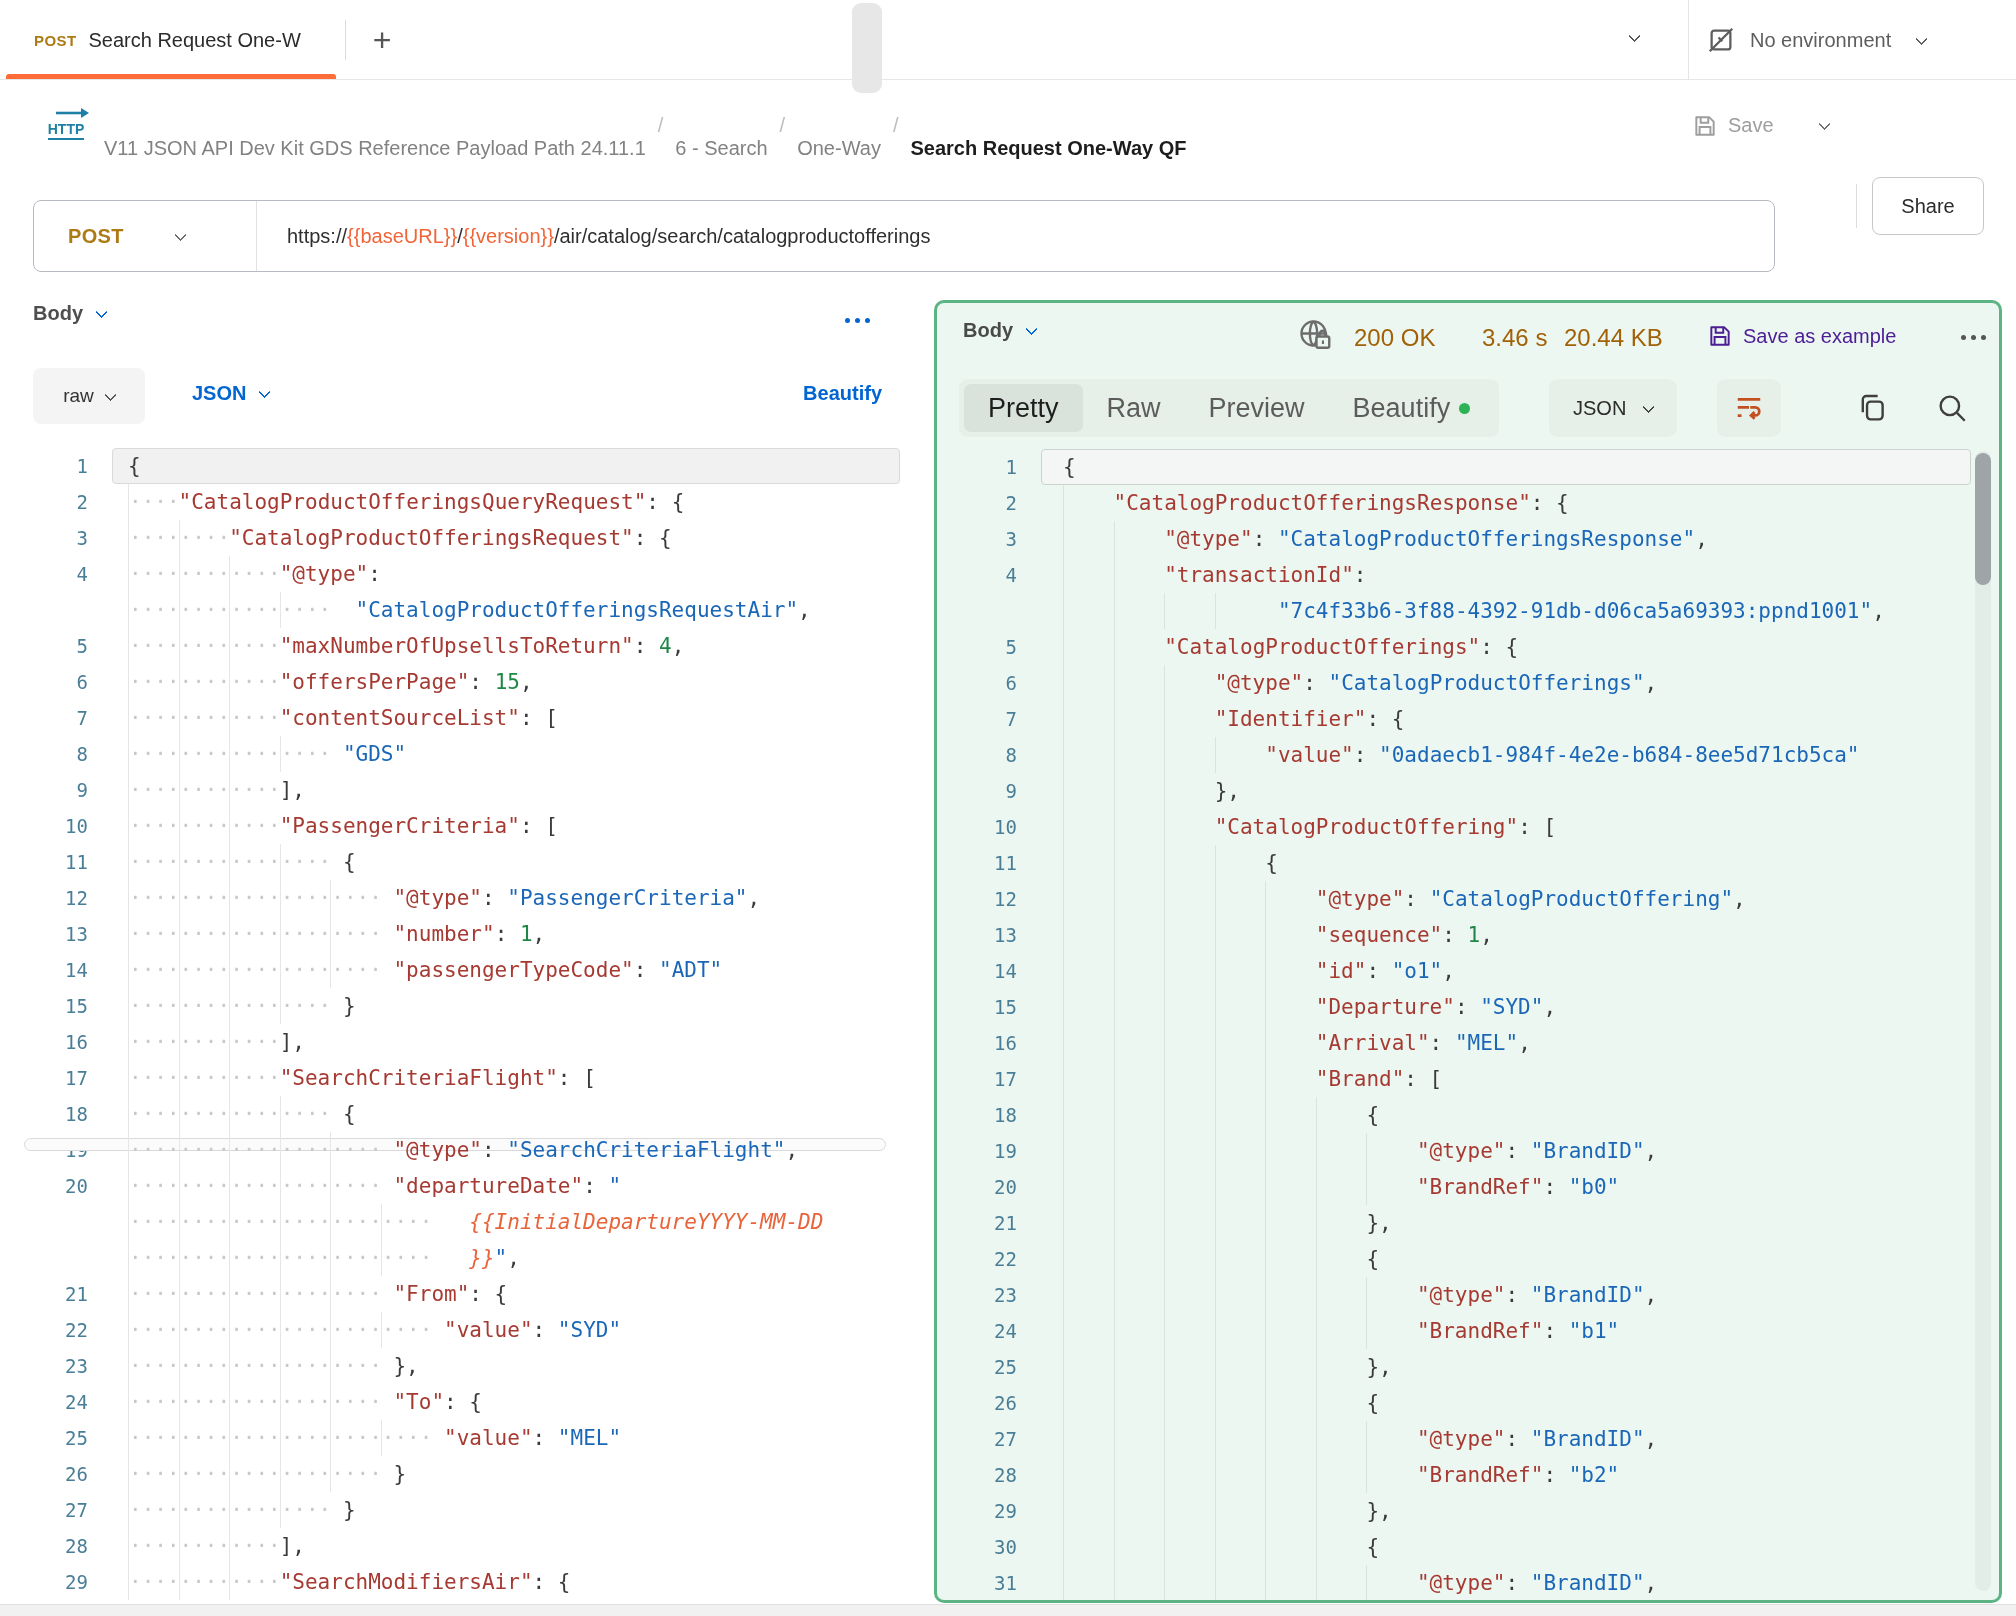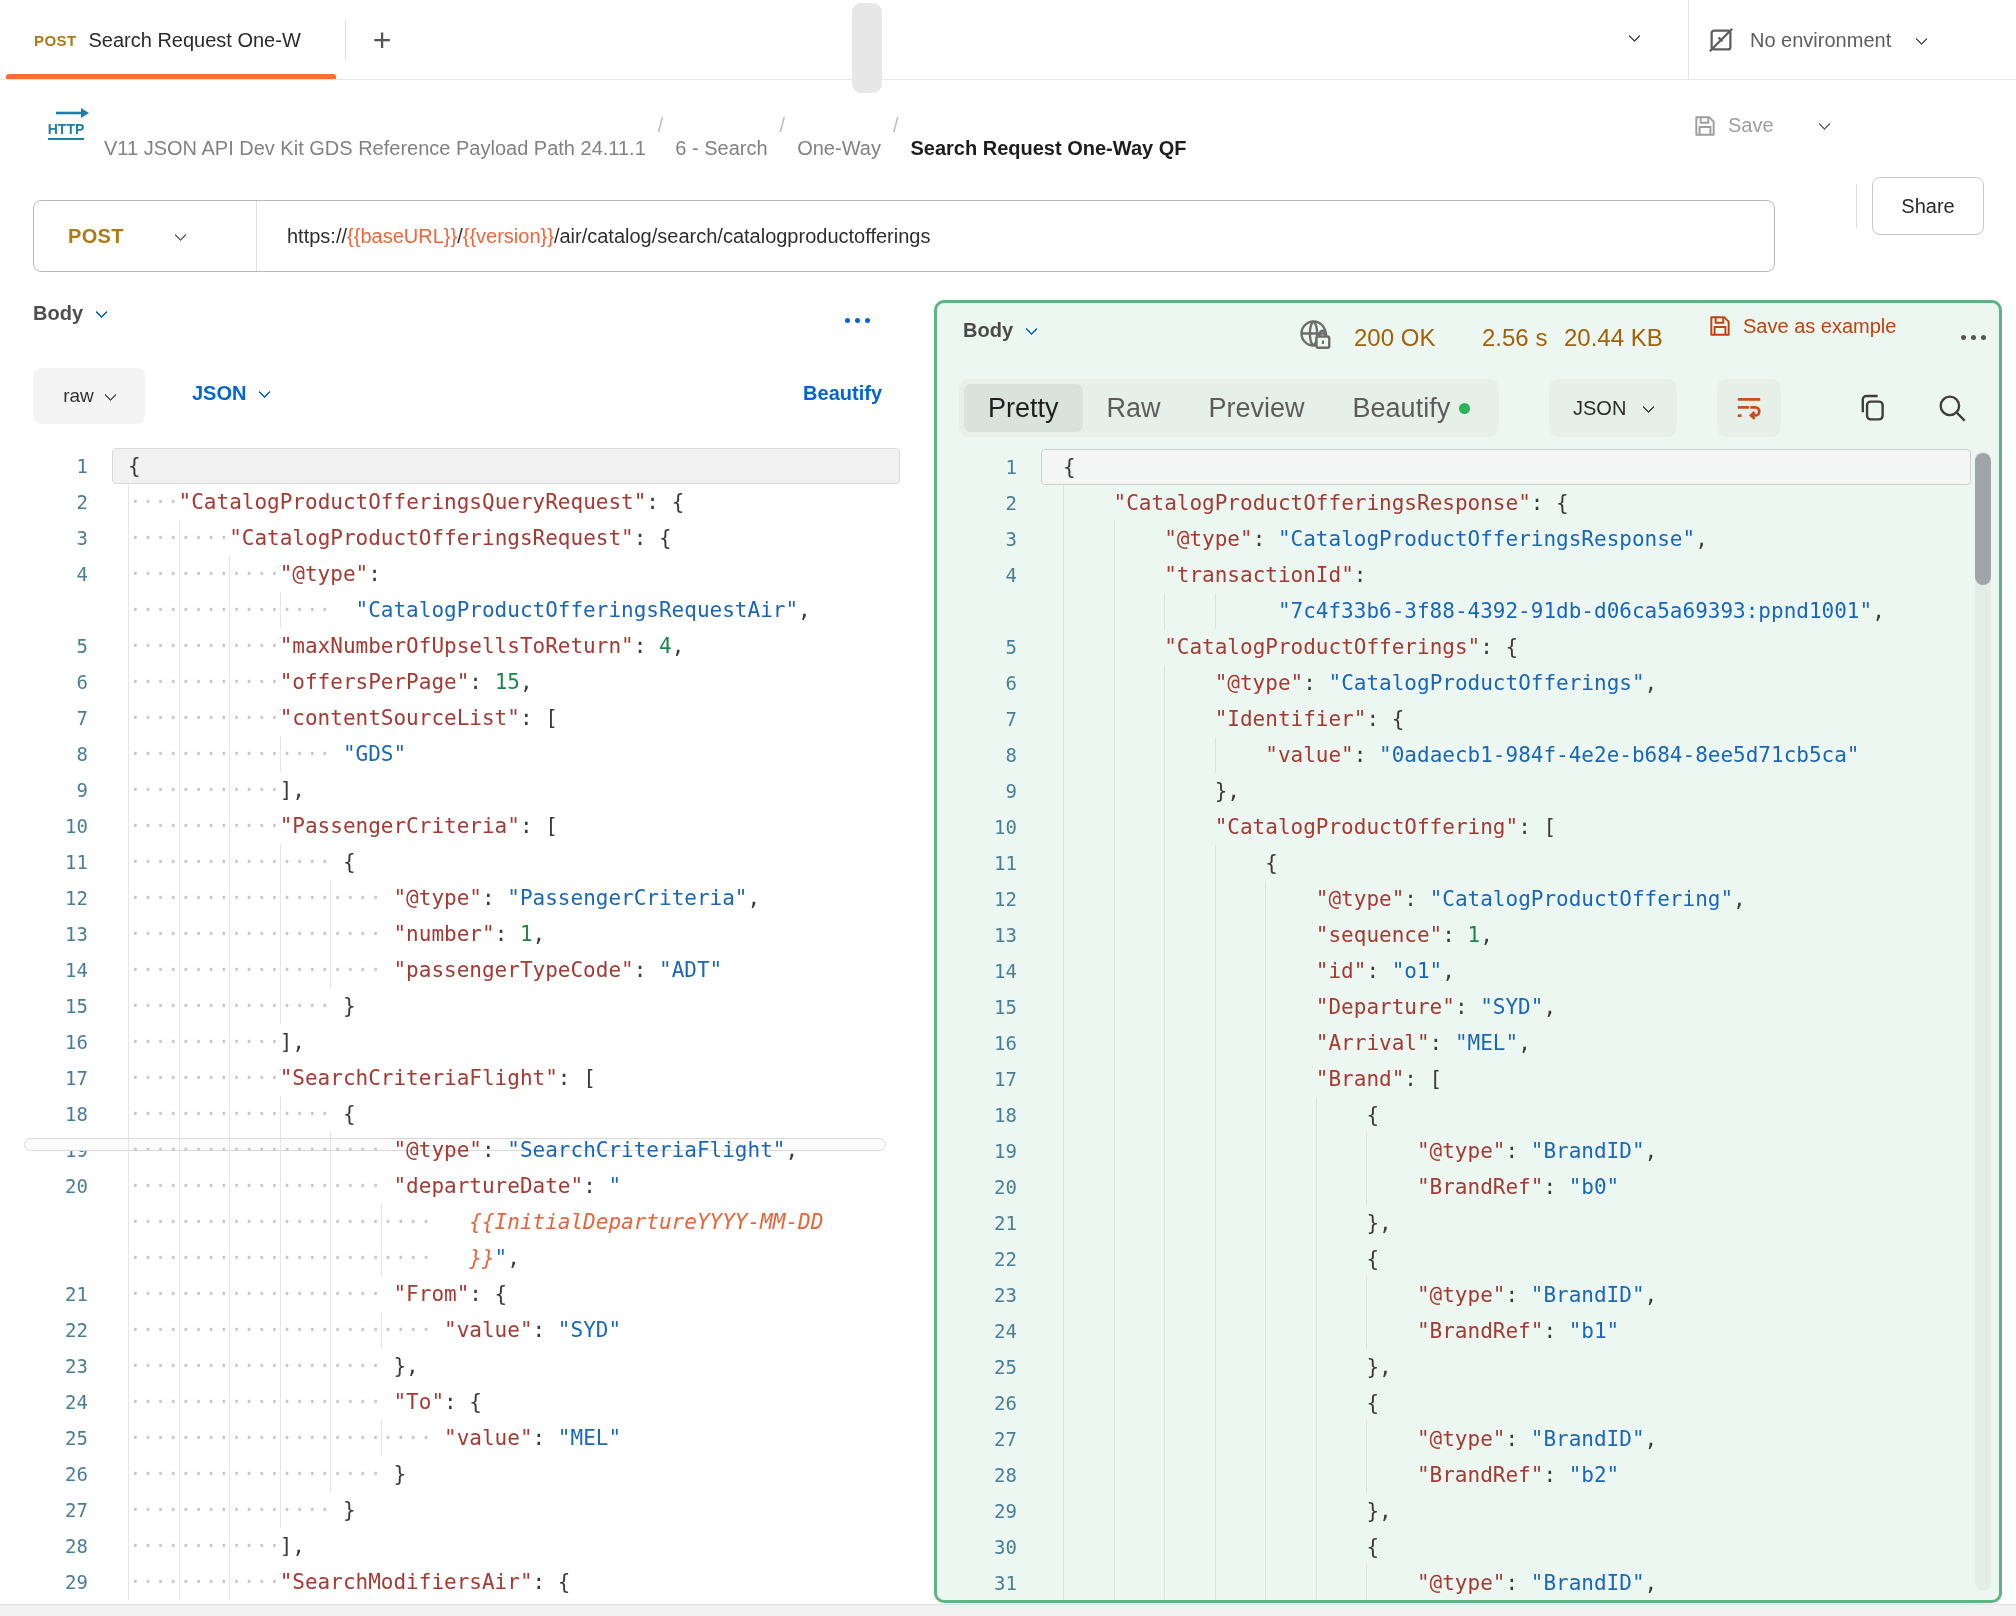--- a/index.html
+++ b/index.html
@@ -107,22 +107,22 @@
   #res-panel { position:absolute; left:934px; top:300px; width:1068px; height:1303px; background:#edf7f1;
     border:3px solid #5cb485; border-radius:10px; overflow:hidden; }
   #res-body-label { position:absolute; left:26px; top:16px; display:flex; align-items:center; gap:14px;
     font-size:20px; font-weight:600; color:#4a4a4a; cursor:pointer; }
   #res-body-label .chev { color:#0265d2; }
   #res-globe { position:absolute; left:360px; top:14px; color:#6d6d6d; }
   .meta { position:absolute; top:21px; font-size:24px; font-weight:500; color:#a16207; white-space:nowrap; }
   #res-status { left:417px; }
   #res-time { left:545px; }
   #res-size { left:627px; }
-  #save-example { position:absolute; left:770px; top:10px; display:flex; align-items:center; gap:10px;
-    color:#c2410c; cursor:pointer; }
+  #save-example { position:absolute; left:770px; top:20px; display:flex; align-items:center; gap:10px;
+    color:#4c1d95; cursor:pointer; }
   #save-example .lbl { font-size:20px; }
   #res-more { position:absolute; left:1024px; top:32px; color:#555; }
 
   #res-tabs { position:absolute; left:22px; top:76px; display:inline-flex; background:#e7efe9;
     border-radius:9px; padding:5px; height:58px; }
   #res-tabs .vtab { display:flex; align-items:center; gap:9px; padding:0 24px; font-size:27px;
     color:#5c5c5c; border-radius:7px; cursor:pointer; }
   #res-tabs .vtab.active { background:#d9e3dc; color:#1e1e1e; }
   #res-tabs .vdot { width:11px; height:11px; border-radius:50%; background:#2db356; }
   #res-lang-pill { position:absolute; left:612px; top:76px; height:58px; background:#e7efe9; border-radius:9px;
@@ -374,21 +374,21 @@
     <svg id="res-globe" width="36" height="36" viewBox="0 0 24 24">
       <circle cx="11" cy="11" r="8" fill="none" stroke="currentColor" stroke-width="1.6"></circle>
       <path d="M3 11 h16" fill="none" stroke="currentColor" stroke-width="1.6"></path>
       <path d="M11 3 c3.2 2.4 3.2 13.6 0 16" fill="none" stroke="currentColor" stroke-width="1.6"></path>
       <path d="M11 3 c-3.2 2.4 -3.2 13.6 0 16" fill="none" stroke="currentColor" stroke-width="1.6"></path>
       <rect x="13" y="13" width="8.5" height="7.5" rx="1.2" fill="#edf7f1" stroke="currentColor" stroke-width="1.6"></rect>
       <path d="M15 13 v-1.6 a2.2 2.2 0 0 1 4.4 0 V13" fill="none" stroke="currentColor" stroke-width="1.6"></path>
       <rect x="16.6" y="15.6" width="1.4" height="2.4" fill="currentColor"></rect>
     </svg>
     <span class="meta" id="res-status">200 OK</span>
-    <span class="meta" id="res-time">2.56 s</span>
+    <span class="meta" id="res-time">3.46 s</span>
     <span class="meta" id="res-size">20.44 KB</span>
     <div id="save-example">
       <svg width="26" height="26" viewBox="0 0 24 24">
         <path d="M4 4 h12 l4 4 v12 H4 Z" fill="none" stroke="currentColor" stroke-width="1.8" stroke-linejoin="round"></path>
         <path d="M8 4 v5 h7 V4" fill="none" stroke="currentColor" stroke-width="1.8"></path>
         <path d="M7 20 v-7 h10 v7" fill="none" stroke="currentColor" stroke-width="1.8"></path>
       </svg>
       <span class="lbl">Save as example</span>
     </div>
     <span class="dots" id="res-more">

